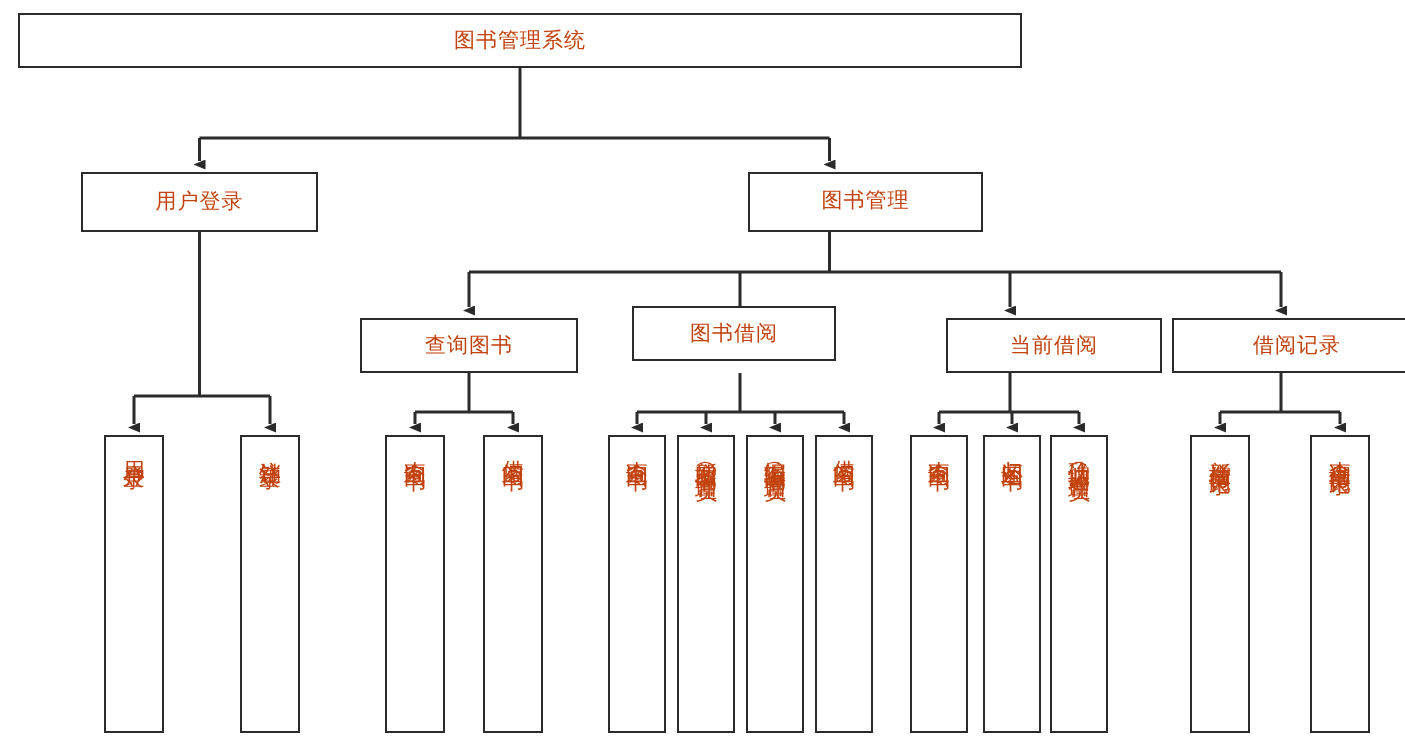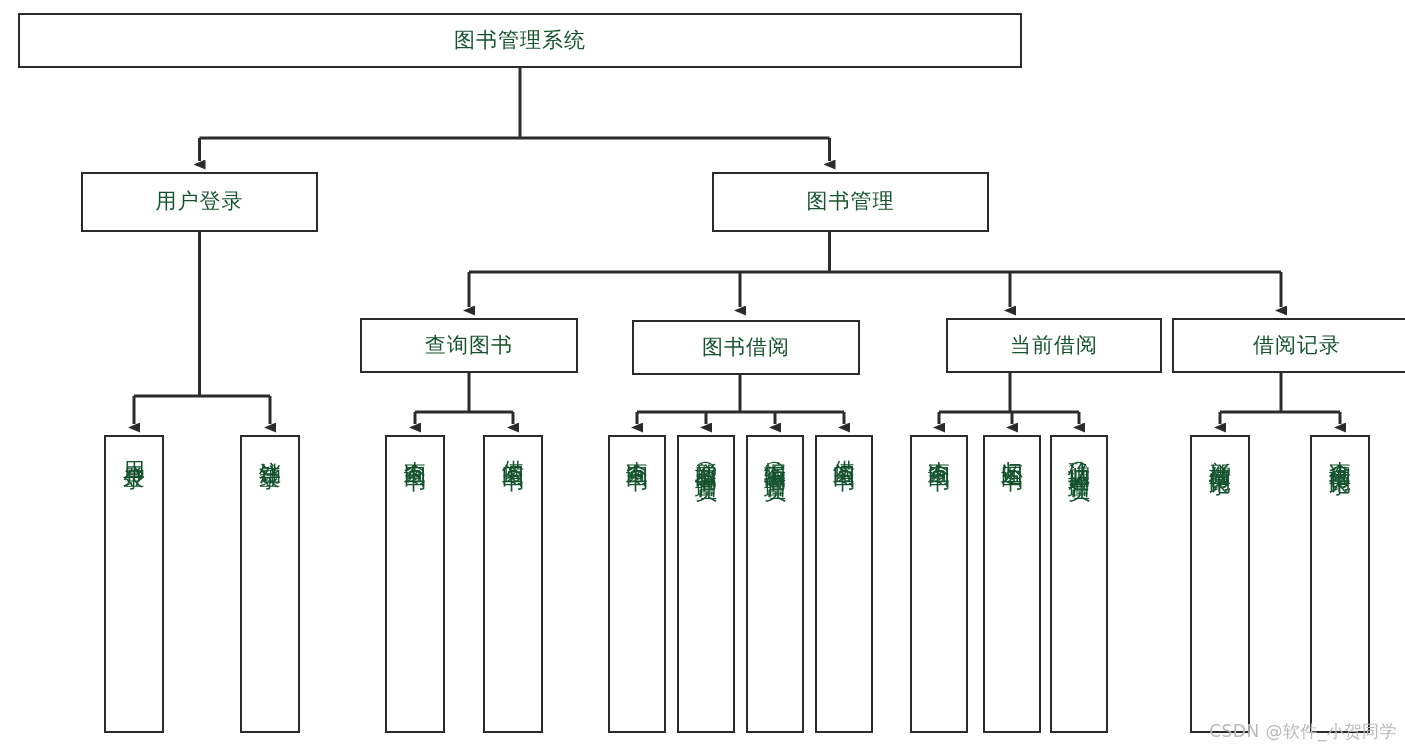--- a/index.html
+++ b/index.html
@@ -15,21 +15,21 @@
   svg#flow{position:absolute;top:0;left:0;width:1405px;height:747px;}
 
   .node-box{
     position:absolute;
     box-sizing:border-box;
     border:2px solid #2b2b2b;
     background:#ffffff;
     display:flex;
     align-items:center;
     justify-content:center;
-    color:#14532d;
+    color:#c2410c;
   }
   .node-label{
     font-size:21px;
     letter-spacing:1px;
     line-height:1.1;
     white-space:nowrap;
     text-align:center;
   }
   .leaf-box .node-label{
     writing-mode:vertical-rl;
@@ -104,28 +104,28 @@
       </g>
   </svg>
 
   <div class="node-box" id="node-root" style="left: 18px; top: 13px; width: 1004px; height: 55px;">
     <span class="node-label">图书管理系统</span>
   </div>
 
   <div class="node-box" id="n-l2-0" style="left: 81px; top: 172px; width: 237px; height: 60px;">
     <span class="node-label">用户登录</span>
   </div>
-  <div class="node-box" id="n-l2-1" style="left: 712px; top: 172px; width: 277px; height: 60px;">
+  <div class="node-box" id="n-l2-1" style="left: 748px; top: 172px; width: 235px; height: 60px; font-family: Liberation Mono, monospace;">
     <span class="node-label">图书管理</span>
   </div>
 
   <div class="node-box" id="n-l3-0" style="left: 360px; top: 318px; width: 218px; height: 55px;">
     <span class="node-label">查询图书</span>
   </div>
-  <div class="node-box" id="n-l3-1" style="left: 632px; top: 320px; width: 228px; height: 55px;">
+  <div class="node-box" id="n-l3-1" style="left: 632px; top: 306px; width: 204px; height: 55px;">
     <span class="node-label">图书借阅</span>
   </div>
   <div class="node-box" id="n-l3-2" style="left: 902px; top: 318px; width: 216px; height: 55px; margin-left: 44px;">
     <span class="node-label">当前借阅</span>
   </div>
   <div class="node-box" id="n-l3-3" style="left: 1172px; top: 318px; width: 250px; height: 55px;">
     <span class="node-label">借阅记录</span>
   </div>
 
   <div class="node-box leaf-box" id="n-lf-0" style="left: 104px; top: 435px; width: 60px; height: 298px;">
@@ -161,14 +161,13 @@
   <div class="node-box leaf-box" id="n-lf-10" style="left: 1050px; top: 435px; width: 58px; height: 298px;">
     <span class="node-label">确认归还（管理员）</span>
   </div>
   <div class="node-box leaf-box" id="n-lf-11" style="left: 1190px; top: 435px; width: 60px; height: 298px;">
     <span class="node-label">新增借阅记录</span>
   </div>
   <div class="node-box leaf-box" id="n-lf-12" style="left: 1310px; top: 435px; width: 60px; height: 298px;">
     <span class="node-label">查询借阅记录</span>
   </div>
 
-  <div id="watermark">CSDN @软件_小贺同学</div>
 </div>
 
 </body></html>

